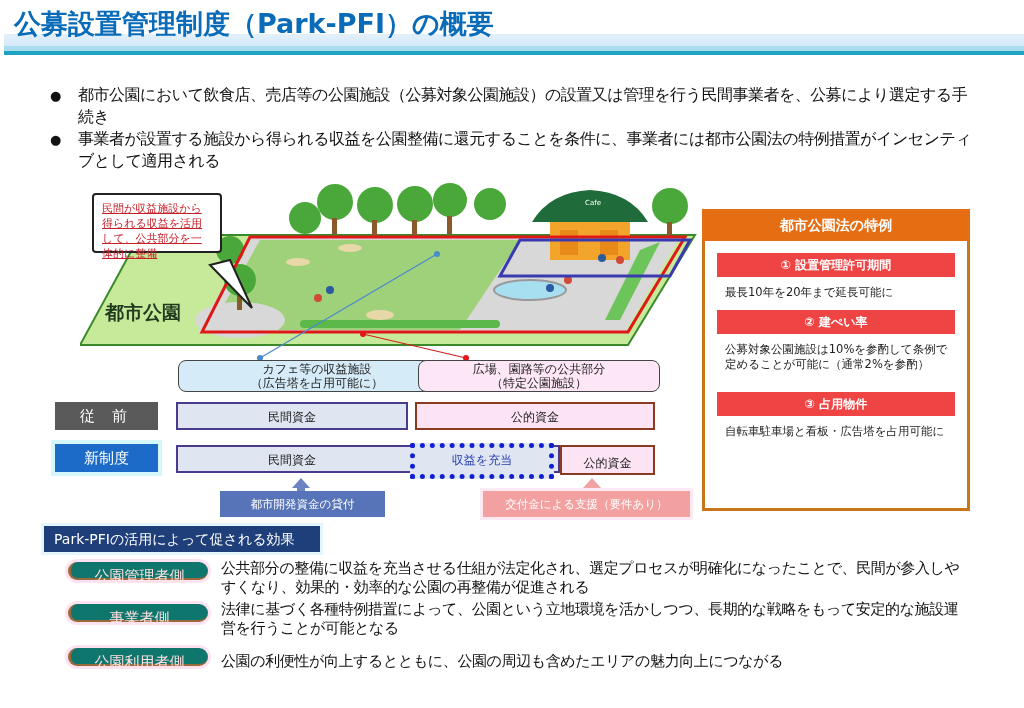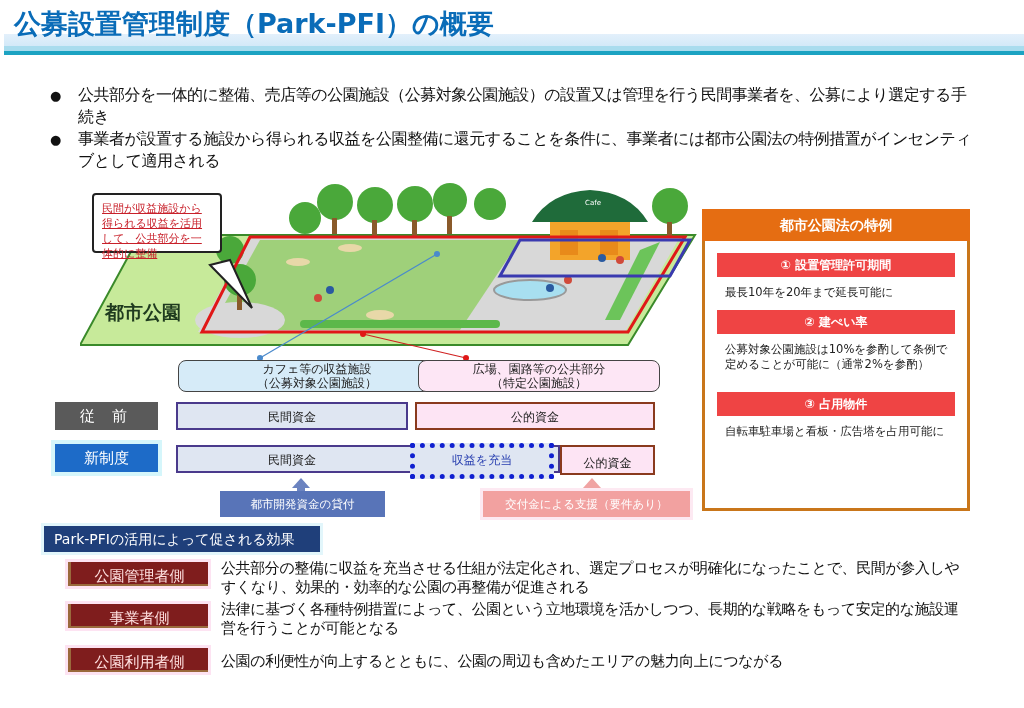--- a/index.html
+++ b/index.html
@@ -56,40 +56,40 @@
   .panel { position: absolute; left: 702px; top: 209px; width: 268px; height: 302px; border: 3px solid #c9761a; background: #fff; }
   .panel-head { height: 32px; background: #e56d12; color: #fff; font-size: 14px; font-weight: bold; text-align: center; line-height: 32px; margin: -3px -3px 0 -3px; }
   .p-sub { margin: 12px 12px 0 12px; height: 24px; background: #ef4444; color: #fff; font-size: 12px; font-weight: bold; text-align: center; line-height: 24px; }
   .p-txt { margin: 8px 12px 0 20px; font-size: 11.5px; line-height: 15px; color: #222; }
   .p-sub2 { margin-top: 10px; }
   .p-sub3 { margin-top: 20px; }
 
   
   .eff-head { position: absolute; left: 44px; top: 526px; width: 276px; height: 26px; background: #1f3f7a; color: #fff; font-size: 14px; line-height: 26px; padding-left: 10px; box-shadow: 0 0 0 3px #e2f6fb; }
   .eff-row { position: absolute; left: 68px; width: 900px; }
-  .eff-tag { position: absolute; left: 0; width: 140px; height: 24px; background: #7f1d1d; border-left: 3px solid #9a6a3c; border-bottom: 2px solid #9a6a3c; color: #ffe0e0; font-size: 15px; text-align: center; line-height: 28px; box-shadow: 0 0 0 3px #fde3f2; }
+  .eff-tag { position: absolute; left: 0; width: 140px; height: 18px; background: #0f766e; border-left: 3px solid #9a6a3c; border-bottom: 2px solid #9a6a3c; color: #ffe0e0; font-size: 15px; text-align: center; line-height: 28px; box-shadow: 0 0 0 3px #fde3f2; border-radius: 14px; }
   .eff-txt { position: absolute; left: 153px; width: 740px; font-size: 15px; line-height: 19px; color: #111; letter-spacing: -0.4px; }
   .eff-1 { top: 562px; }
   .eff-2 { top: 604px; }
   .eff-3 { top: 648px; }
 </style>
 </head>
 <body>
 
 <div class="header">
   <div class="header-band"></div>
   <div class="header-band2"></div>
   <div class="header-line"></div>
   <div class="title">公募設置管理制度（Park-PFI）の概要</div>
 </div>
 
 <div class="bullets">
   <div class="bullet">
     <span class="dot">●</span>
-    <span class="txt">公共部分を一体的に整備、売店等の公園施設（公募対象公園施設）の設置又は管理を行う民間事業者を、公募により選定する手続き</span>
+    <span class="txt">都市公園において飲食店、売店等の公園施設（公募対象公園施設）の設置又は管理を行う民間事業者を、公募により選定する手続き</span>
   </div>
   <div class="bullet">
     <span class="dot">●</span>
     <span class="txt">事業者が設置する施設から得られる収益を公園整備に還元することを条件に、事業者には都市公園法の特例措置がインセンティブとして適用される</span>
   </div>
 </div>
 
 <div class="park">
   <svg width="620" height="185" viewBox="0 0 620 185">
 
@@ -157,21 +157,21 @@
       <circle cx="386" cy="178" r="3" fill="#e01818"></circle>
 
     <polygon points="130,85 150,80 172,128" fill="#fff" stroke="#222" stroke-width="2"></polygon>
   </svg>
 </div>
 <div class="speech">民間が収益施設から得られる収益を活用して、公共部分を一体的に整備</div>
 <div class="park-label">都市公園</div>
 
 <div class="fac fac-a">
   <div>カフェ等の収益施設</div>
-  <div>（公募対象公園施設）</div>
+  <div>（広告塔を占用可能に）</div>
 </div>
 <div class="fac fac-b">
   <div>広場、園路等の公共部分</div>
   <div>（特定公園施設）</div>
 </div>
 
 <div class="rowlabel row-old">従 前</div>
 <div class="rowlabel row-new">新制度</div>
 
 <div class="fund f-old-priv">民間資金</div>

